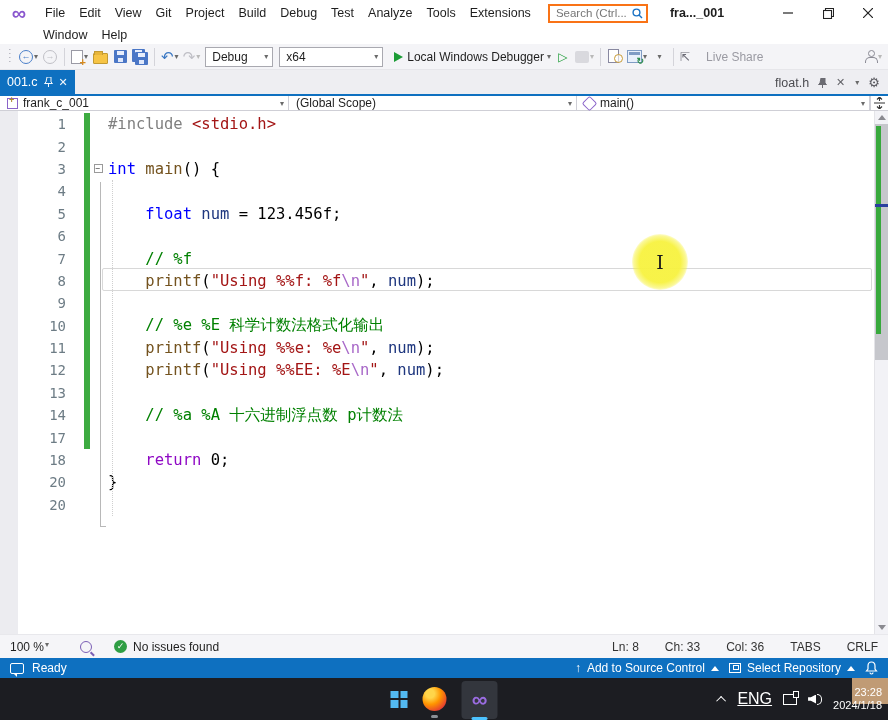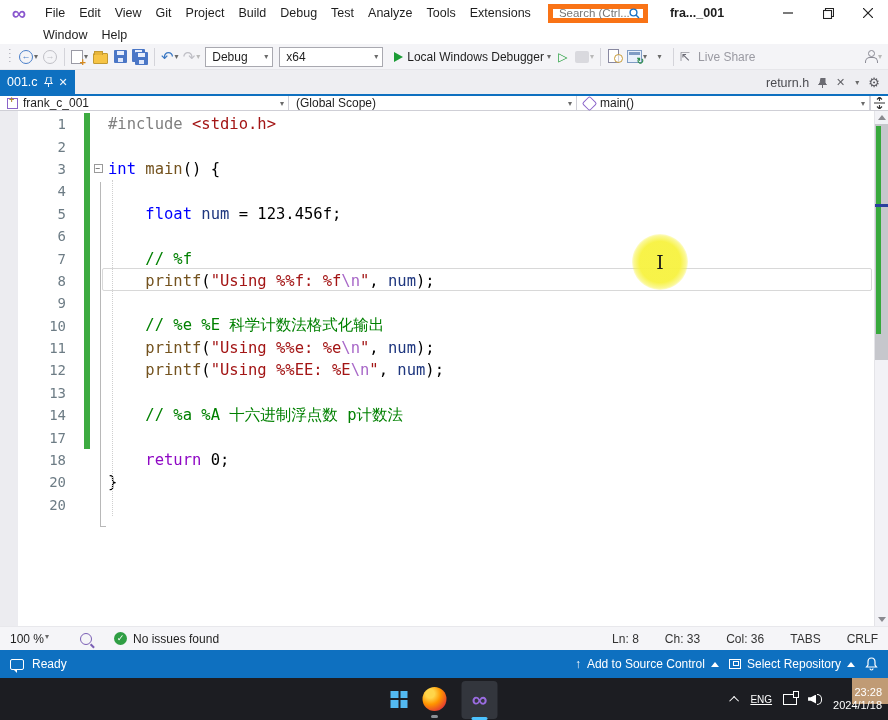--- a/index.html
+++ b/index.html
@@ -6,21 +6,21 @@
   html,body { width:888px; height:720px; overflow:hidden; }
   body { font-family:"Liberation Sans", sans-serif; background:#fff; font-size:12.5px; color:#1e1e1e; }
   .app { width:888px; height:720px; display:flex; flex-direction:column; }
 
   
   .titlebar { background:#ffffff; }
   .titlerow1 { height:26px; display:flex; align-items:center; padding-left:8px; }
   .vs-logo { width:22px; height:18px; color:#8a57ce; font-weight:bold; font-size:20px; line-height:18px; text-align:center; margin-right:8px; }
   .menu-item { padding:2px 7px; cursor:default; }
   .titlerow2 { height:18px; display:flex; align-items:center; padding-left:36px; }
-  .searchbox { margin-left:10px; width:100px; height:19px; border:5px solid #f97316; display:flex; align-items:center; padding:0 3px 0 6px; color:#767676; font-size:11.5px; background:#fff; }
+  .searchbox { margin-left:10px; width:100px; height:19px; border:2px solid #f97316; display:flex; align-items:center; padding:0 3px 0 6px; color:#767676; font-size:11.5px; background:#fff; }
   .searchbox .ph { flex:1; white-space:nowrap; overflow:hidden; }
   .win-title { margin-left:22px; font-weight:bold; font-size:12.5px; white-space:nowrap; }
   .win-controls { margin-left:auto; display:flex; height:26px; }
   .win-btn { width:40px; height:26px; display:flex; align-items:center; justify-content:center; font-size:13px; color:#222; }
   .win-btn svg { display:block; }
 
   
   .toolbar { height:26px; background:#f4f4f7; display:flex; align-items:center; padding:0 4px; border-bottom:1px solid #e6e6ea; }
   .grip { width:5px; height:16px; margin:0 4px; background-image:repeating-linear-gradient(#b9b9c2 0 1.5px, transparent 1.5px 4px); background-size:1.5px 100%; background-repeat:repeat-y; background-position:1px 0; }
   .tb-btn { height:22px; min-width:20px; display:flex; align-items:center; justify-content:center; padding:0 2px; }
@@ -49,21 +49,21 @@
   .run-label { font-size:12px; margin-right:2px; }
   .play-outline { color:#1c9c36; font-size:12px; margin:0 3px; }
   .gray-chip { width:14px; height:12px; background:#d9d9de; border-radius:2px; }
   .icon-filemag { position:relative; width:15px; height:15px; }
   .icon-filemag::before { content:""; position:absolute; left:0; top:0; width:9px; height:12px; background:#fff; border:1px solid #8888a0; }
   .icon-filemag::after { content:""; position:absolute; right:0; bottom:1px; width:7px; height:7px; border:1.6px solid #c89b36; border-radius:50%; background:rgba(255,255,255,.6); }
   .icon-deploy { position:relative; width:15px; height:13px; background:#e8f0fb; border:1px solid #7f9cc4; }
   .icon-deploy::before { content:""; position:absolute; top:1px; left:1px; right:1px; height:3px; background:#7f9cc4; }
   .icon-deploy::after { content:"↻"; position:absolute; right:-3px; bottom:-4px; color:#2b8a4b; font-size:9px; font-weight:bold; }
   .share-icon { color:#6b6b75; font-size:12px; }
-  .live-share { color:#9a9aa2; font-size:12px; margin:0 8px; }
+  .live-share { color:#9a9aa2; font-size:12px; margin:0 16px; }
   .icon-person { width:13px; height:13px; position:relative; }
   .icon-person::before { content:""; position:absolute; top:0; left:4px; width:5px; height:5px; border-radius:50%; border:1.3px solid #8a8a94; }
   .icon-person::after { content:""; position:absolute; bottom:0; left:1px; width:11px; height:5px; border:1.3px solid #8a8a94; border-bottom:none; border-radius:5px 5px 0 0; }
 
   
   .tabstrip { height:26px; background:#eeeef2; display:flex; align-items:flex-end; border-bottom:2px solid #0e70c0; }
   .tab-active { height:24px; background:#0e70c0; color:#fff; display:flex; align-items:center; padding:0 7px; gap:6px; font-size:12.5px; }
   .tab-x, .tab-pin { font-size:11px; line-height:11px; opacity:.95; }
   .tabs-right { margin-left:auto; display:flex; align-items:center; gap:9px; padding:0 8px 4px 0; color:#5a5a60; }
   .tab-preview-label { font-size:12.5px; color:#4b4b50; }
@@ -114,21 +114,21 @@
 
   
   .ed-status { height:24px; background:#f5f5f8; display:flex; align-items:center; padding:0 10px; font-size:12px; border-top:1px solid #e8e8ec; }
   .zoom-sel { display:flex; align-items:flex-start; width:62px; }
   .navmag { width:12px; height:12px; border:1.6px solid #7b5fb5; border-radius:50%; position:relative; margin-left:8px; }
   .navmag::after { content:""; position:absolute; right:-4px; bottom:-3px; width:5px; height:1.6px; background:#7b5fb5; transform:rotate(45deg); }
   .check-circle { width:13px; height:13px; border-radius:50%; background:#2f9e44; color:#fff; font-size:9px; line-height:13px; text-align:center; margin:0 6px 0 22px; }
   .ed-status-right { margin-left:auto; display:flex; gap:26px; color:#333; }
 
   
-  .vs-statusbar { height:28px; background:#0e70c0; color:#fff; display:flex; align-items:center; padding:0 10px; font-size:12px; }
+  .vs-statusbar { height:20px; background:#0e70c0; color:#fff; display:flex; align-items:center; padding:0 10px; font-size:12px; }
   .bubble { width:14px; height:11px; border:1.4px solid #fff; border-radius:2px; position:relative; margin-right:8px; }
   .bubble::after { content:""; position:absolute; left:2px; bottom:-4px; border-left:4px solid transparent; border-right:0 solid transparent; border-top:4px solid #fff; }
   .sb-right { margin-left:auto; display:flex; align-items:center; gap:10px; }
   .sb-item { display:flex; align-items:center; gap:6px; }
   .tri-up { width:0; height:0; border-left:4px solid transparent; border-right:4px solid transparent; border-bottom:5px solid #fff; }
   .repo-icon { width:12px; height:10px; border:1.3px solid #fff; position:relative; }
   .repo-icon::after { content:""; position:absolute; top:1px; left:3px; width:4px; height:3px; border:1px solid #fff; }
 
   
   .taskbar { height:42px; background:#1c1d22; position:relative; }
@@ -136,21 +136,21 @@
   .win-start { width:17px; height:17px; display:grid; grid-template-columns:7.5px 7.5px; grid-template-rows:7.5px 7.5px; gap:2px; }
   .win-start i { background:#53b9f1; }
   .ff-wrap { position:relative; width:30px; height:42px; display:flex; align-items:center; justify-content:center; }
   .ff-icon { width:24px; height:24px; border-radius:50%; background:radial-gradient(circle at 32% 28%, #ffd54a 0 18%, #ff9500 45%, #e8452c 75%, #b5227a 100%); }
   .ff-dash { position:absolute; bottom:2px; left:50%; transform:translateX(-50%); width:7px; height:3px; border-radius:2px; background:#8b8f96; }
   .vs-wrap { position:relative; width:36px; height:38px; margin-top:2px; background:#33363d; border-radius:4px; display:flex; align-items:center; justify-content:center; }
   .vs-glyph { color:#9a6ce0; font-size:22px; font-weight:bold; line-height:22px; }
   .vs-dash { position:absolute; bottom:-1px; left:50%; transform:translateX(-50%); width:16px; height:3px; border-radius:2px; background:#4cc2ff; }
   .tray { position:absolute; right:4px; top:0; height:42px; display:flex; align-items:center; gap:11px; color:#fff; }
   .chev-up { width:7px; height:7px; border-left:1.6px solid #fff; border-top:1.6px solid #fff; transform:rotate(45deg) translateY(2px); }
-  .tray-lang { font-size:10px;text-decoration:underline; }
+  .tray-lang { font-size:16px;text-decoration:underline; }
   .net-icon { width:14px; height:11px; border:1.4px solid #fff; position:relative; }
   .net-icon::after { content:""; position:absolute; right:-3px; top:-4px; width:4px; height:5px; border:1.2px solid #fff; background:#1c1d22; }
   .spk-icon { position:relative; width:8px; height:9px; background:#fff; clip-path:polygon(0 30%, 35% 30%, 100% 0, 100% 100%, 35% 70%, 0 70%); }
   .spk-waves { width:5px; height:11px; border:1.4px solid #fff; border-left:none; border-radius:0 6px 6px 0; margin-left:1px; }
   .clock { text-align:right; font-size:11px; line-height:13px; position:relative; z-index:2; padding-right:2px; }
   .webcam { position:absolute; right:0; top:0; width:36px; height:26px; background:#c9a27a; opacity:.95; z-index:1; }
 </style>
 </head>
 <body>
 
@@ -288,21 +288,21 @@
 
   <div class="tabstrip">
     <div class="tab-active">
       <span>001.c</span>
       <svg class="tab-pin" width="9" height="10" viewBox="0 0 9 10">
           <path d="M3 0 L7 0 L7 5 L8.5 6.5 L0.5 6.5 L2 5 Z M4.5 6.5 L4.5 10" stroke="#fff" stroke-width="1" fill="none"></path>
         </svg>
       <span class="tab-x">✕</span>
     </div>
     <div class="tabs-right">
-      <span class="tab-preview-label">return.h</span>
+      <span class="tab-preview-label">float.h</span>
       <svg width="9" height="10" viewBox="0 0 9 10">
           <path d="M3 0 L7 0 L7 5 L8.5 6.5 L0.5 6.5 L2 5 Z M4.5 6.5 L4.5 10" stroke="#6b6b72" stroke-width="1" fill="#6b6b72"></path>
         </svg>
       <span class="tab-x">✕</span>
       <span class="dd">▾</span>
       <span class="gear">⚙</span>
     </div>
   </div>
 
   <div class="navbar">

